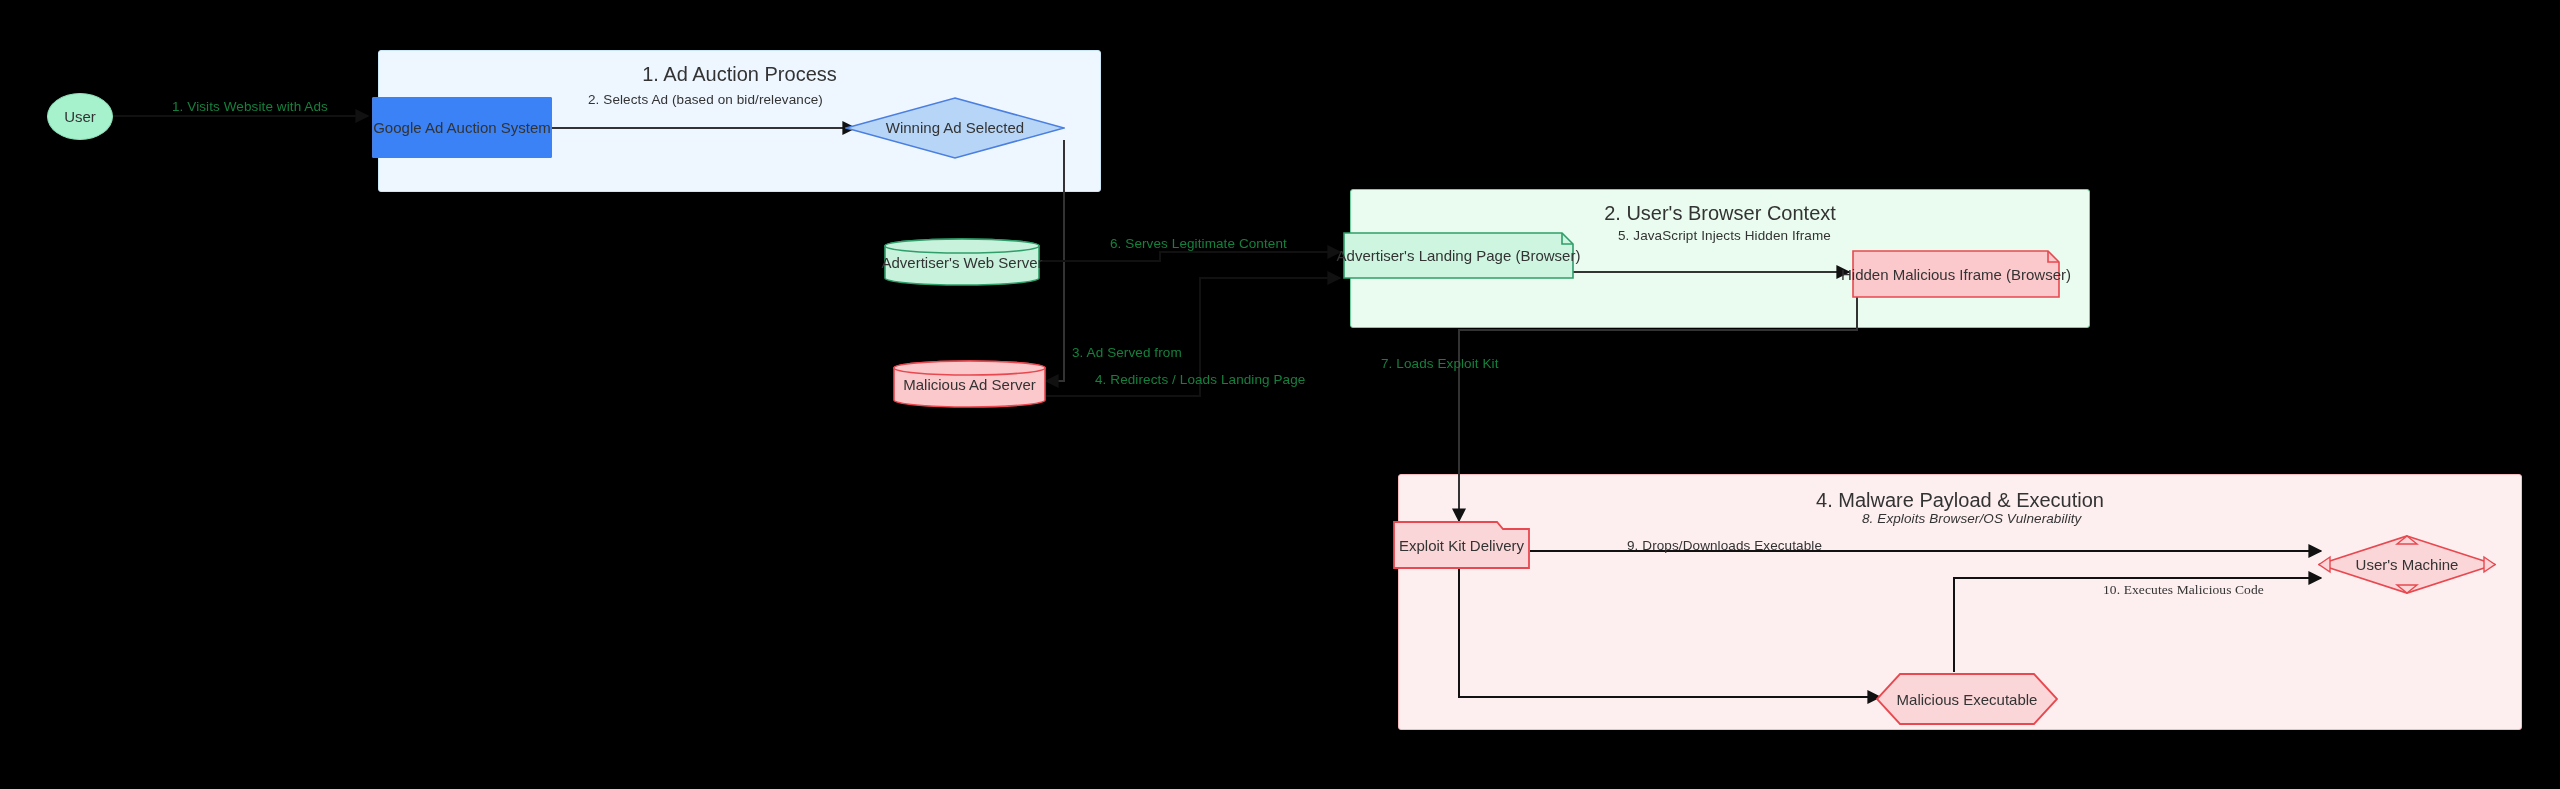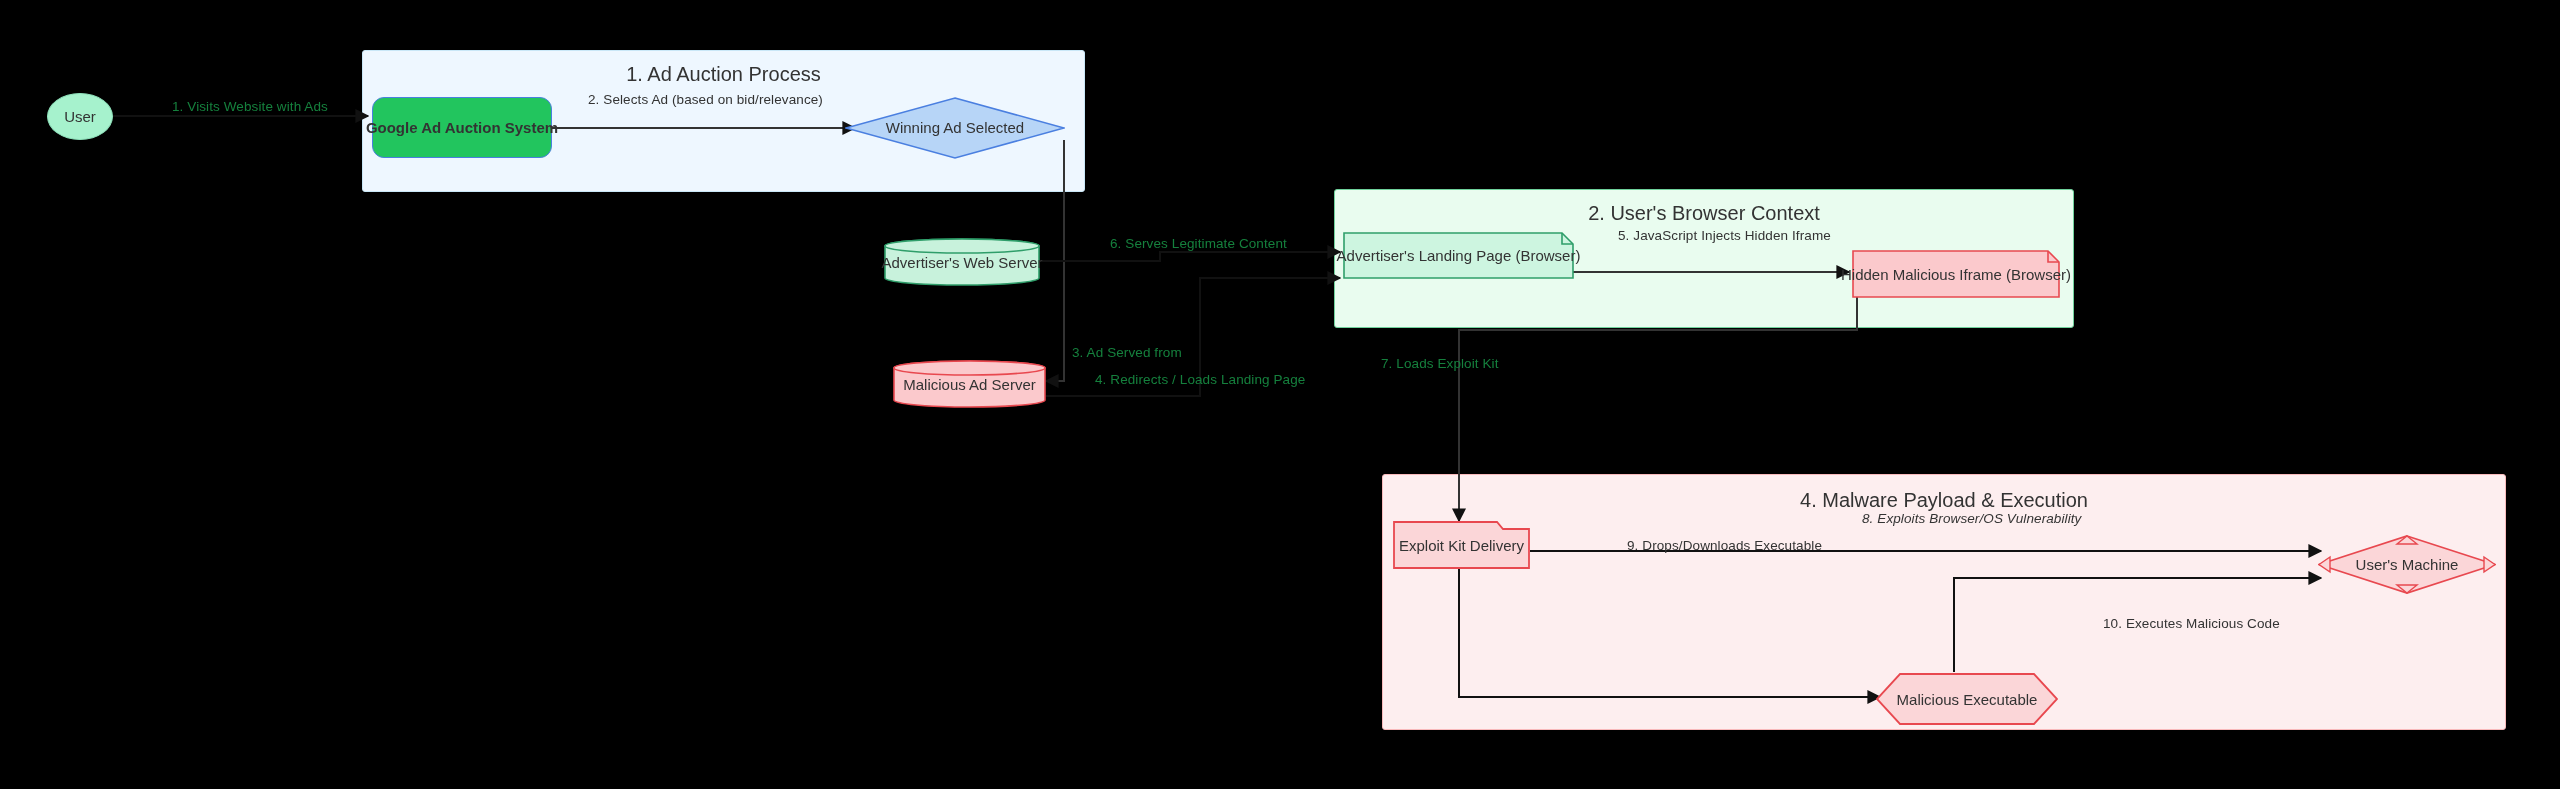--- a/index.html
+++ b/index.html
@@ -6,41 +6,41 @@
   html,body{margin:0;padding:0;background:#000;}
   body{
     width:2560px;height:789px;position:relative;overflow:hidden;
     font-family:"Liberation Sans","DejaVu Sans",sans-serif;
     color:#333;
   }
   #stage{position:absolute;inset:0;}
   svg#wires{position:absolute;left:0;top:0;width:2560px;height:789px;overflow:visible;}
 
   
-  .subgraph{position:absolute;box-sizing:border-box;border-radius:3px;}
+  .subgraph{position:absolute;box-sizing:border-box;border-radius:3px;margin-left:16px;}
   .sg-title{
     position:absolute;left:0;right:0;text-align:center;
     font-size:20px;color:#333;white-space:nowrap;
   }
 
   .sg-auction{background:#eef7ff;border:1px solid #c9e7f7;}
   .sg-backend{background:#fffbe6;border:1px solid #e8dFa8;}
   .sg-browser{background:#e9fcef;border:1px solid #6fd19b;}
   .sg-malware{background:#fdeeef;border:1px solid #f8b9bb;}
 
   
   .node{
     position:absolute;box-sizing:border-box;
     display:flex;align-items:center;justify-content:center;
     font-size:15px;line-height:1.15;text-align:center;
     color:#333;white-space:nowrap;
   }
 
   
-  .n-rect{background:#22c55e;border:1.6px solid #4a7fe0;border-radius:12px;font-weight:bold;}
+  .n-rect{background:#3b82f6;border:1.6px solid #4a7fe0;border-radius:1px;}
 
   
   .n-ellipse{background:#a6f2cd;border:1.4px solid #8ee2bb;border-radius:50%;}
 
   
   .n-diamond{background:transparent;border:none;}
   .n-diamond .dshape{position:absolute;inset:0;}
   .n-diamond .dlabel{position:relative;z-index:2;}
 
   
@@ -208,15 +208,15 @@
   <div class="edge-label" style="left:1618px;top:228px;">5. JavaScript Injects Hidden Iframe</div>
 
   <div class="edge-label offcanvas" style="left:1110px;top:236px;">6. Serves Legitimate Content</div>
 
   <div class="edge-label offcanvas" style="left:1381px;top:356px;">7. Loads Exploit Kit</div>
 
   <div class="edge-label" style="left:1862px;top:511px;font-style:italic;">8. Exploits Browser/OS Vulnerability</div>
 
   <div class="edge-label" style="left:1627px;top:538px;">9. Drops/Downloads Executable</div>
 
-  <div class="edge-label" style="left:2103px;top:616px;">10. Executes Malicious Code</div>
+  <div class="edge-label" style="left:2103px;top:582px;font-family:Liberation Serif, serif;">10. Executes Malicious Code</div>
 
 </div>
 
 </body></html>

